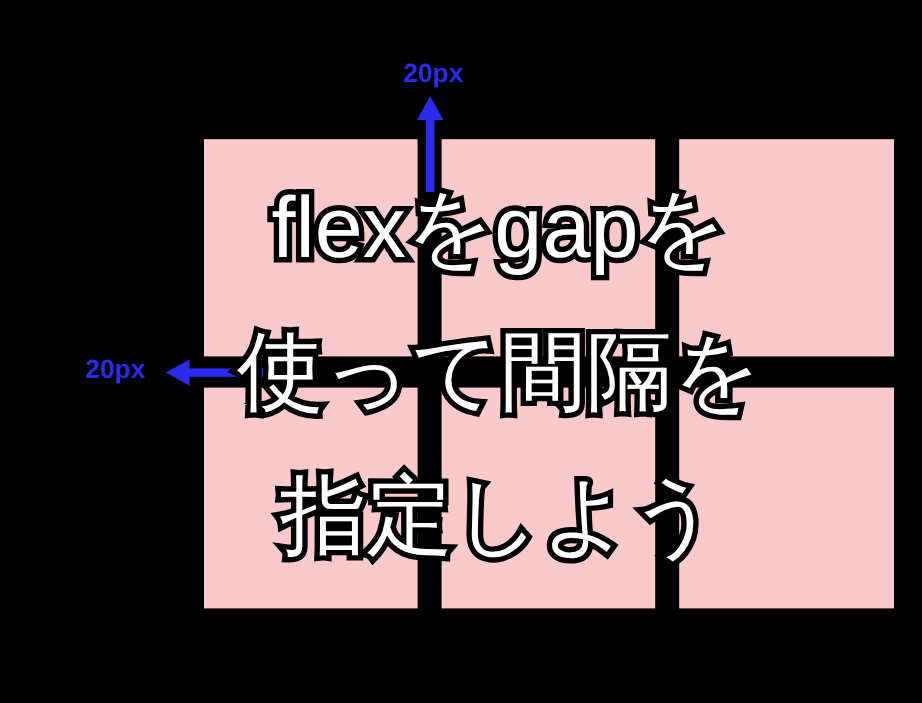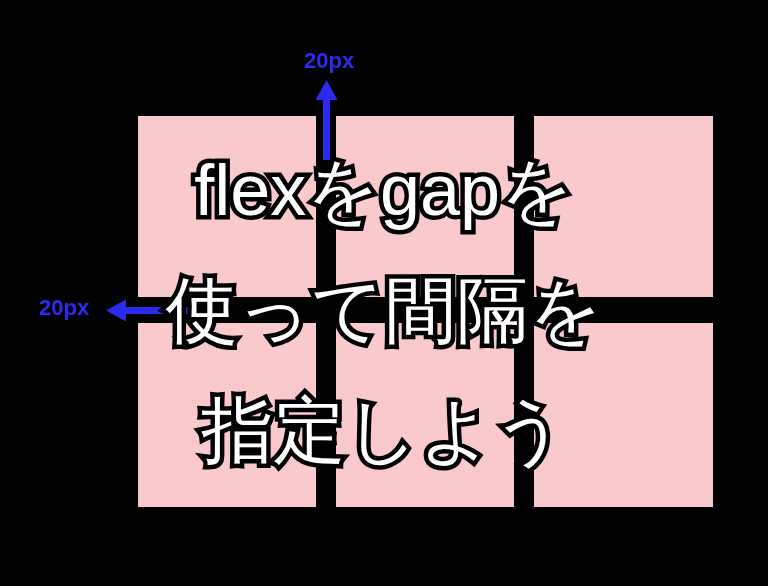--- a/index.html
+++ b/index.html
@@ -6,20 +6,21 @@
   body {
     width: 768px; height: 586px;
     background: #000;
     overflow: hidden;
     font-family: "Liberation Sans", "DejaVu Sans", sans-serif;
   }
   .canvas {
     position: relative;
     width: 644px; height: 586px;
     background: var(--bg, #000);
+    margin-left: 32px;
   }
 
   
   .tile-grid {
     position: absolute;
     left: 138px; top: 116px;
     width: 575px; height: 391px;
     display: grid;
     grid-template-columns: 178px 178px 179px;
     grid-template-rows: 181px 184px;

